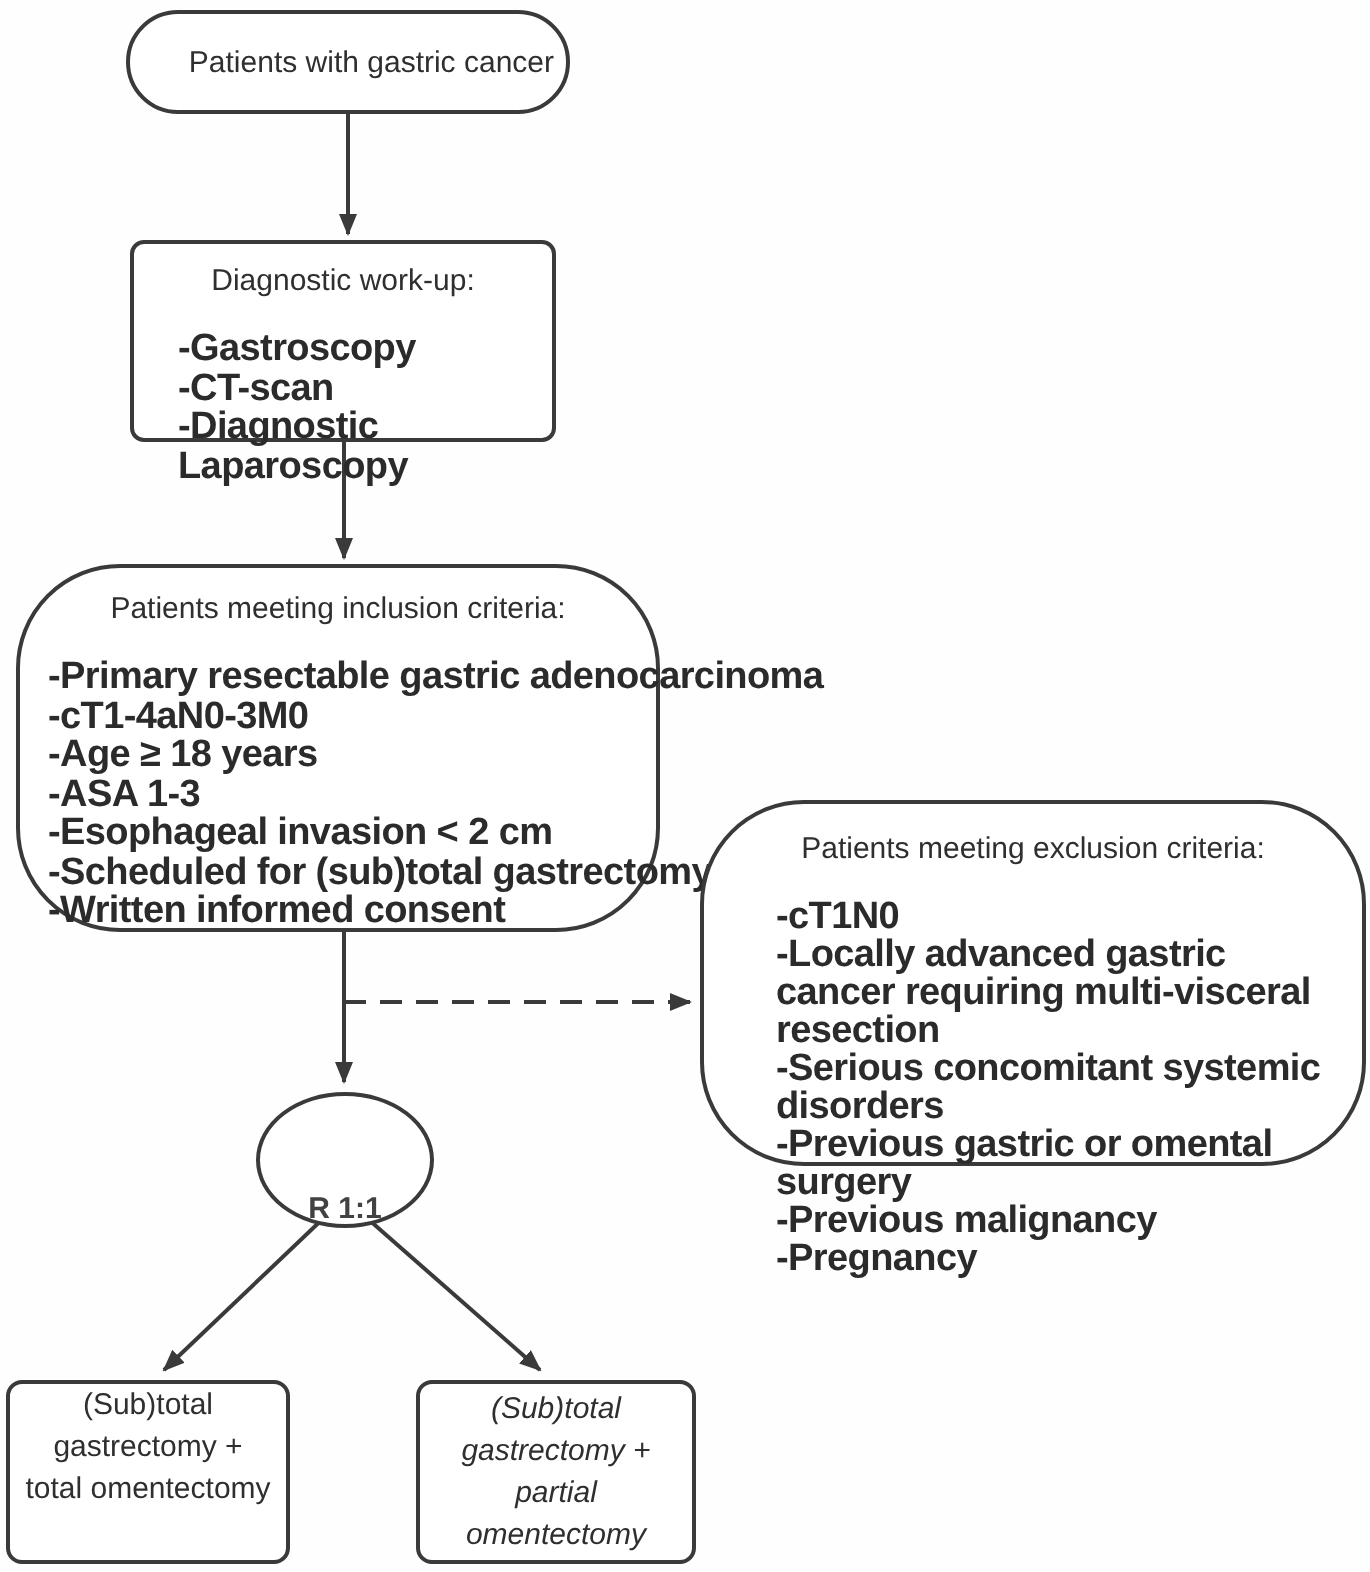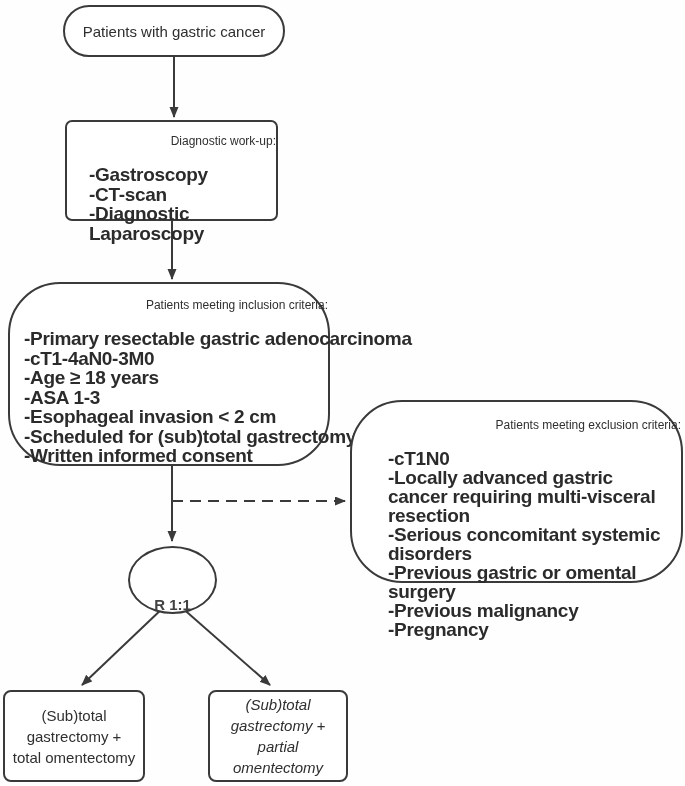--- a/index.html
+++ b/index.html
@@ -48,45 +48,45 @@
     align-items: center;
     justify-content: center;
   }
   .node-label {
     font-size: 15px;
     text-align: center;
     line-height: 21px;
     padding: 0 6px;
   }
   .node-title {
-    font-size: 12px;
-    text-align: right;
+    font-size: 15px;
+    text-align: center;
     line-height: 20px;
   }
   .criteria-list {
     font-weight: bold;
     font-size: 19px;
     letter-spacing: -0.3px;
     line-height: 19.5px;
     color: #2b2b2b;
   }
   .criteria-list .criteria-item { display: block; }
 
   
-  .n-start    { left: 63px;  top: 5px;   width: 222px; height: 52px; }
+  .n-start    { left: 63px;  top: 5px;   width: 222px; height: 52px; justify-content: flex-end; }
   .n-diag     { left: 65px;  top: 120px; width: 213px; height: 101px; padding-top: 9px; }
   .n-diag .criteria-list { margin: 14px 0 0 22px; }
   .n-incl     { left: 8px;   top: 282px; width: 322px; height: 184px; padding-top: 11px; }
   .n-incl .criteria-list { margin: 14px 0 0 14px; white-space: nowrap; }
   .n-excl     { left: 350px; top: 400px; width: 333px; height: 183px; padding-top: 13px; }
   .n-excl .criteria-list { margin: 14px 4px 16px 36px; line-height: 19px; }
   .n-rand     { left: 128px; top: 546px; width: 89px;  height: 68px; }
   .n-rand .node-label { font-weight: bold; color: #424242; margin-top: 48px; }
   .n-arm-l    { left: 3px;   top: 690px; width: 142px; height: 92px; border-radius: 8px;
-                display: flex; align-items: center; justify-content: center; }
+                display: flex; align-items: flex-start; justify-content: center; }
   .n-arm-r    { left: 208px; top: 690px; width: 140px; height: 92px; border-radius: 8px;
                 display: flex; align-items: center; justify-content: center; font-style: italic; }
 </style>
 </head>
 <body>
 
 <div class="canvas">
 
   <svg class="edges" viewBox="0 0 685 786" xmlns="http://www.w3.org/2000/svg">
     <defs>

